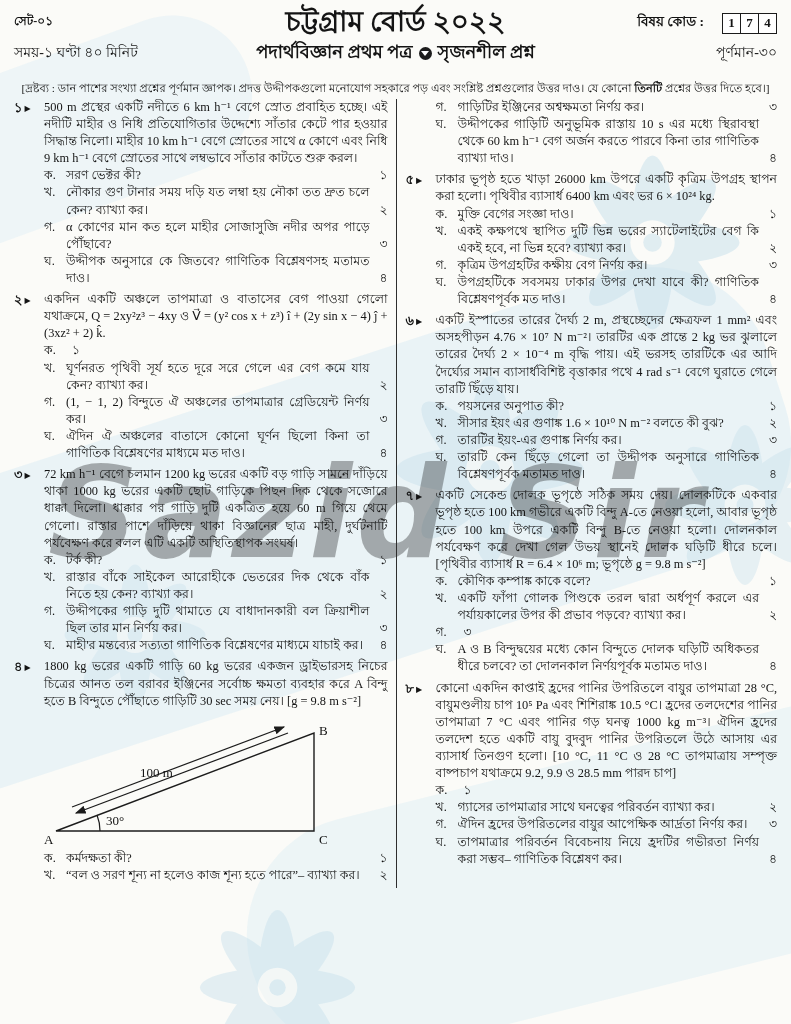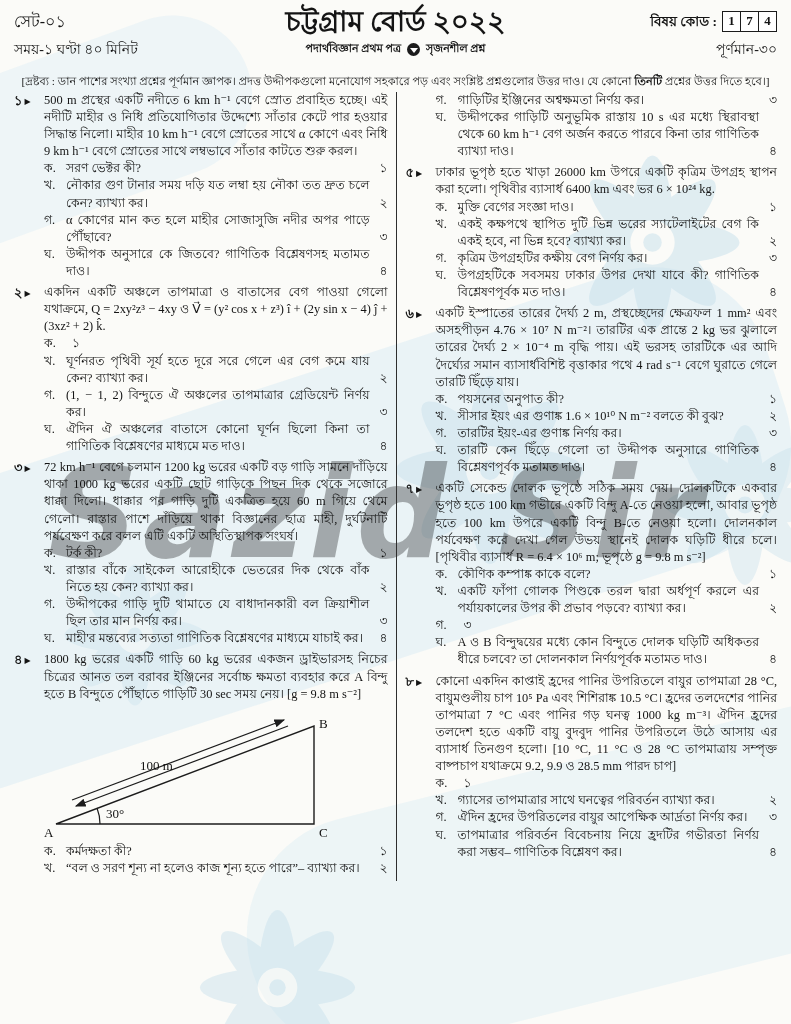--- a/index.html
+++ b/index.html
@@ -25,29 +25,29 @@
   .wm-text{
     position:absolute;left:48px;top:440px;width:720px;
     font-family:"DejaVu Sans",sans-serif;font-weight:bold;font-style:italic;
     font-size:126px;letter-spacing:4px;color:#000000;opacity:.30;white-space:nowrap;
   }
   
   .content{position:absolute;inset:0;z-index:1;padding:7px 14px 0 14px;box-sizing:border-box;}
   .hdr-row{display:grid;grid-template-columns:1fr auto 1fr;align-items:center;}
   .hdr-left{justify-self:start;}
   .hdr-center{justify-self:center;text-align:center;}
-  .hdr-right{justify-self:end;display:flex;align-items:flex-start;gap:5px;}
-  .set-label{font-weight:normal;font-size:16px;}
+  .hdr-right{justify-self:end;display:flex;align-items:flex-end;gap:18px;}
+  .set-label{font-weight:bold;font-size:12px;}
   .board-title{font-weight:bold;font-size:28px;line-height:1.1;}
   .code-label{font-weight:bold;font-size:13.5px;}
   .code-boxes{display:flex;border:1px solid #1b1b1b;}
   .code-cell{width:17px;height:19px;border-left:1px solid #1b1b1b;display:flex;align-items:center;justify-content:center;font-weight:bold;font-size:13px;background:#fff;}
   .code-cell:first-child{border-left:none;}
   .time-label{font-size:14px;}
-  .subject-line{font-weight:bold;font-size:11px;display:flex;align-items:center;gap:6px;}
+  .subject-line{font-weight:bold;font-size:18px;display:flex;align-items:center;gap:6px;}
   .circle-icon{width:13px;height:13px;border-radius:50%;background:#1c1c1c;display:inline-flex;align-items:center;justify-content:center;}
   .circle-icon:after{content:"";width:0;height:0;border-left:4px solid transparent;border-right:4px solid transparent;border-top:5px solid #fff;margin-top:1px;}
   .marks-label{font-size:14px;}
   .notice{text-align:center;font-size:11.3px;margin-top:12px;line-height:1.25;}
   .notice b{font-weight:bold;}
   
   .columns{display:flex;margin-top:4px;align-items:stretch;}
   .col{width:50%;box-sizing:border-box;font-size:12.4px;line-height:1.38;}
   .col0{padding-right:8px;}
   .col1{border-left:1.4px solid #2e2e2e;padding-left:9px;}

